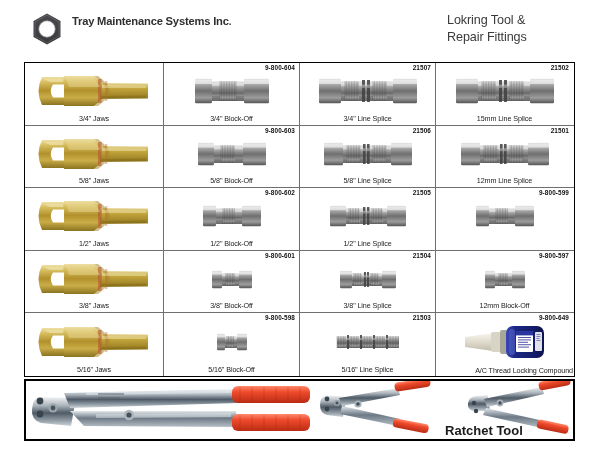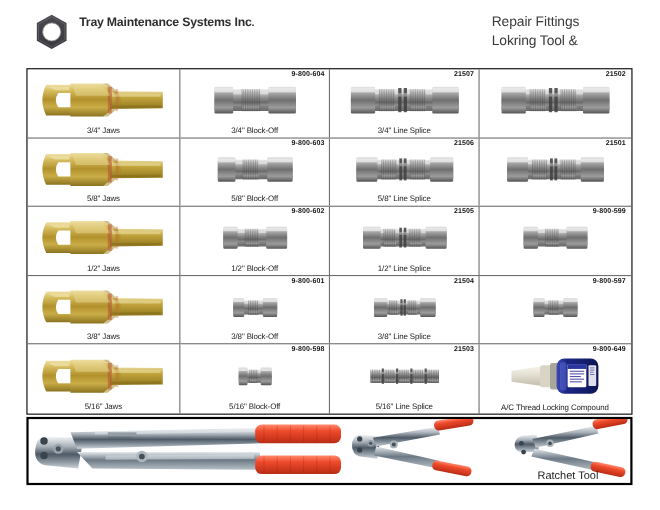--- a/index.html
+++ b/index.html
@@ -69,21 +69,21 @@
   .partno{
     position:absolute; top:1px; right:4px;
     font-size:6.4px; font-weight:bold; color:#111;
     letter-spacing:0.1px;
   }
   .caption{
     position:absolute; bottom:1.5px; left:0; right:0;
     text-align:center; font-size:7.2px; color:#1b1b1b;
     letter-spacing:-0.1px; line-height:8.4px;
   }
-  .caption.two{bottom:1px;}
+  .caption.two{bottom:1px;text-align:right;}
   .art{
     position:absolute; left:0; right:0; top:6px; bottom:11px;
     display:flex; align-items:center; justify-content:center;
   }
 
   
   .jaw{display:block;}
 
   
   .fitting{display:block;}
@@ -98,21 +98,21 @@
     border:2.4px solid #000;
     box-sizing:border-box;
     background:#fff;
     overflow:hidden;
   }
   .toolpanel .tools{
     position:absolute; left:0; top:0; width:100%; height:100%;
   }
   .ratchet-label{
     position:absolute; left:398px; bottom:1px; width:120px;
-    text-align:right; font-size:10px; color:#1b1b1b;
+    text-align:center; font-size:13px; color:#1b1b1b;font-weight:bold;
   }
 </style>
 </head>
 <body>
 
 <div class="header">
 
   <div class="logo-wrap">
     <svg width="34" height="34" viewBox="0 0 34 34">
       <defs>
@@ -128,22 +128,22 @@
     </svg>
   </div>
 
   <div class="company-block">
     <div class="company-name">
       <span>Tray Maintenance Systems Inc</span><span class="suffix">.</span>
     </div>
   </div>
 
   <div class="doc-title">
+    <div>Lokring Tool &amp;</div>
     <div>Repair Fittings</div>
-    <div>Lokring Tool &amp;</div>
   </div>
 </div>
 
 <div class="grid" id="grid">
     <div class="row">
       <div class="cell c1">
         <div class="art">
           <svg class="jaw" width="116" height="40" viewBox="0 0 116 40">
 
 <defs>
@@ -420,20 +420,21 @@
             <line x1="63.8" y1="6" x2="63.8" y2="26" stroke="#3e3e3e" stroke-width="0.55" opacity="0.55"></line>
             <line x1="65.4" y1="6" x2="65.4" y2="26" stroke="#3e3e3e" stroke-width="0.55" opacity="0.55"></line>
             <line x1="67" y1="6" x2="67" y2="26" stroke="#3e3e3e" stroke-width="0.55" opacity="0.55"></line>
             <line x1="68.6" y1="6" x2="68.6" y2="26" stroke="#3e3e3e" stroke-width="0.55" opacity="0.55"></line>
             <line x1="70.2" y1="6" x2="70.2" y2="26" stroke="#3e3e3e" stroke-width="0.55" opacity="0.55"></line>
             <line x1="71.8" y1="6" x2="71.8" y2="26" stroke="#3e3e3e" stroke-width="0.55" opacity="0.55"></line>
             <rect x="79" y="3.8" width="24" height="24.4" rx="1.2" fill="url(#steelR)"></rect>
             <rect x="79" y="5" width="24" height="4" fill="#ededed" opacity="0.75"></rect>
   </svg>
         </div>
+        <div class="caption">15mm Line Splice</div>
       </div>
     </div>
     <div class="row">
       <div class="cell c1">
         <div class="art">
           <svg class="jaw" width="116" height="40" viewBox="0 0 116 40">
 
 <defs>
   <linearGradient id="brass" x1="0" y1="0" x2="0" y2="1">
     <stop offset="0" stop-color="#efe0a6"></stop>
@@ -706,20 +707,21 @@
             <line x1="57.8" y1="6" x2="57.8" y2="24" stroke="#3e3e3e" stroke-width="0.55" opacity="0.55"></line>
             <line x1="59.4" y1="6" x2="59.4" y2="24" stroke="#3e3e3e" stroke-width="0.55" opacity="0.55"></line>
             <line x1="61" y1="6" x2="61" y2="24" stroke="#3e3e3e" stroke-width="0.55" opacity="0.55"></line>
             <line x1="62.6" y1="6" x2="62.6" y2="24" stroke="#3e3e3e" stroke-width="0.55" opacity="0.55"></line>
             <line x1="64.2" y1="6" x2="64.2" y2="24" stroke="#3e3e3e" stroke-width="0.55" opacity="0.55"></line>
             <line x1="65.8" y1="6" x2="65.8" y2="24" stroke="#3e3e3e" stroke-width="0.55" opacity="0.55"></line>
             <rect x="71" y="3.8" width="21" height="22.4" rx="1.2" fill="url(#steelR)"></rect>
             <rect x="71" y="5" width="21" height="3.6" fill="#ededed" opacity="0.75"></rect>
   </svg>
         </div>
+        <div class="caption">12mm Line Splice</div>
       </div>
     </div>
     <div class="row">
       <div class="cell c1">
         <div class="art">
           <svg class="jaw" width="116" height="40" viewBox="0 0 116 40">
 
 <defs>
   <linearGradient id="brass" x1="0" y1="0" x2="0" y2="1">
     <stop offset="0" stop-color="#efe0a6"></stop>
@@ -1230,20 +1232,21 @@
             <line x1="17" y1="5" x2="17" y2="18" stroke="#3e3e3e" stroke-width="0.55" opacity="0.55"></line>
             <line x1="18.6" y1="5" x2="18.6" y2="18" stroke="#3e3e3e" stroke-width="0.55" opacity="0.55"></line>
             <line x1="20.2" y1="5" x2="20.2" y2="18" stroke="#3e3e3e" stroke-width="0.55" opacity="0.55"></line>
             <line x1="21.8" y1="5" x2="21.8" y2="18" stroke="#3e3e3e" stroke-width="0.55" opacity="0.55"></line>
             <line x1="23.4" y1="5" x2="23.4" y2="18" stroke="#3e3e3e" stroke-width="0.55" opacity="0.55"></line>
             <line x1="25" y1="5" x2="25" y2="18" stroke="#3e3e3e" stroke-width="0.55" opacity="0.55"></line>
             <rect x="30" y="2.8" width="13" height="17.4" rx="1.2" fill="url(#steelR)"></rect>
             <rect x="30" y="4" width="13" height="2.6" fill="#ededed" opacity="0.75"></rect>
   </svg>
         </div>
+        <div class="caption">12mm Block-Off</div>
       </div>
     </div>
     <div class="row">
       <div class="cell c1">
         <div class="art">
           <svg class="jaw" width="116" height="40" viewBox="0 0 116 40">
 
 <defs>
   <linearGradient id="brass" x1="0" y1="0" x2="0" y2="1">
     <stop offset="0" stop-color="#efe0a6"></stop>

